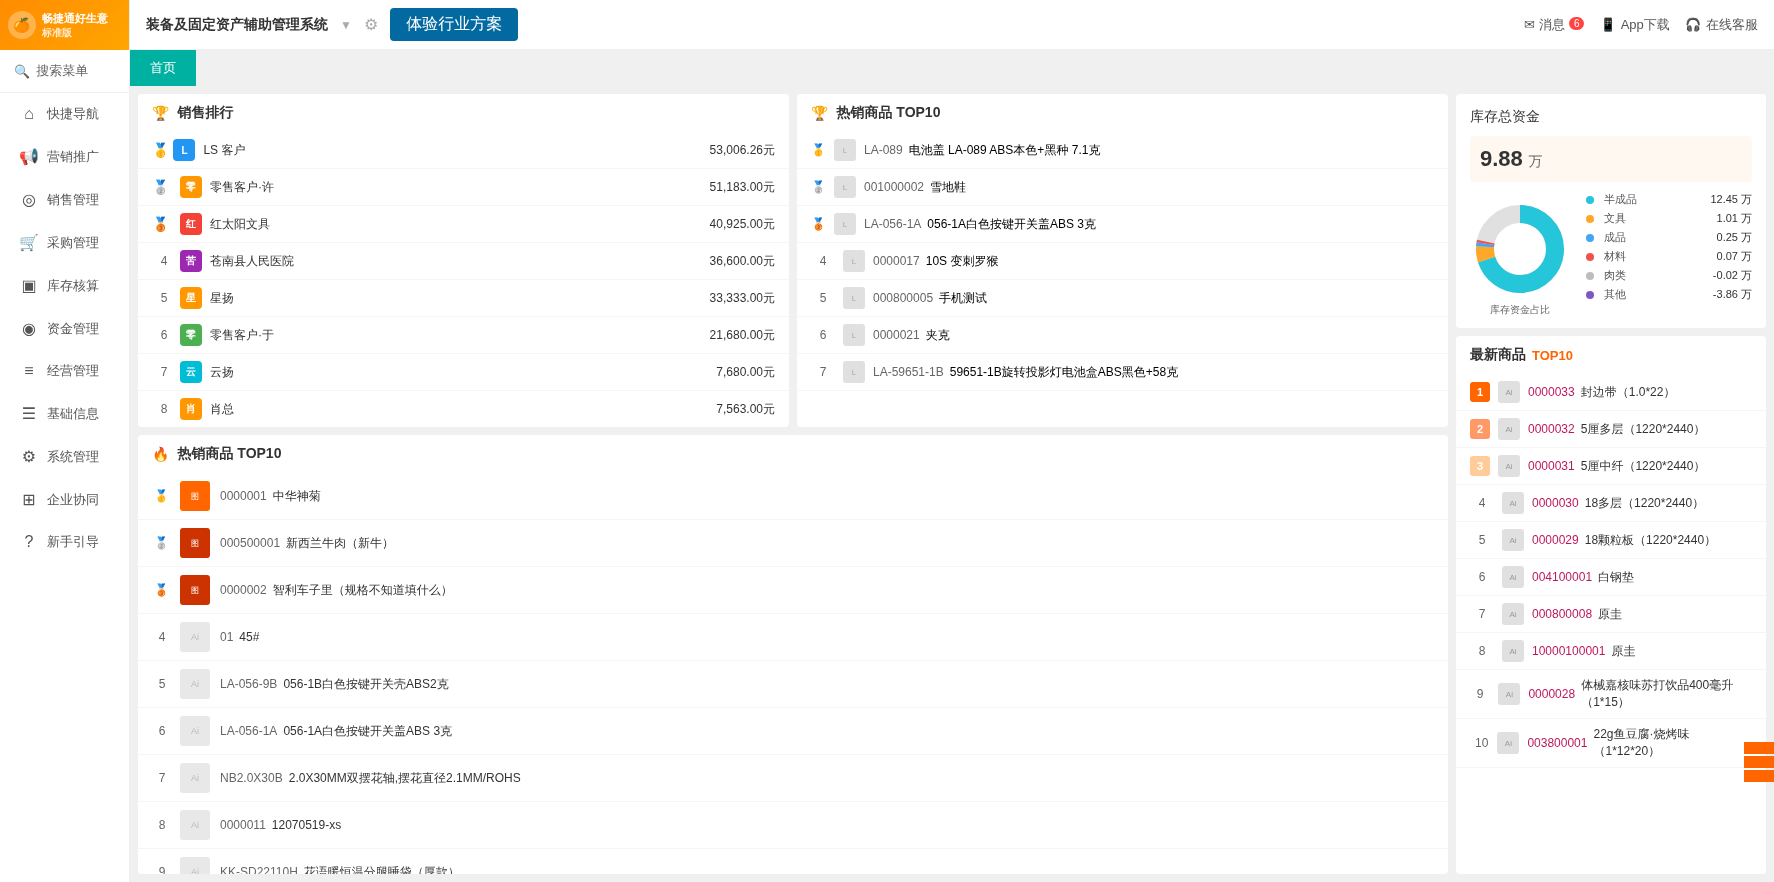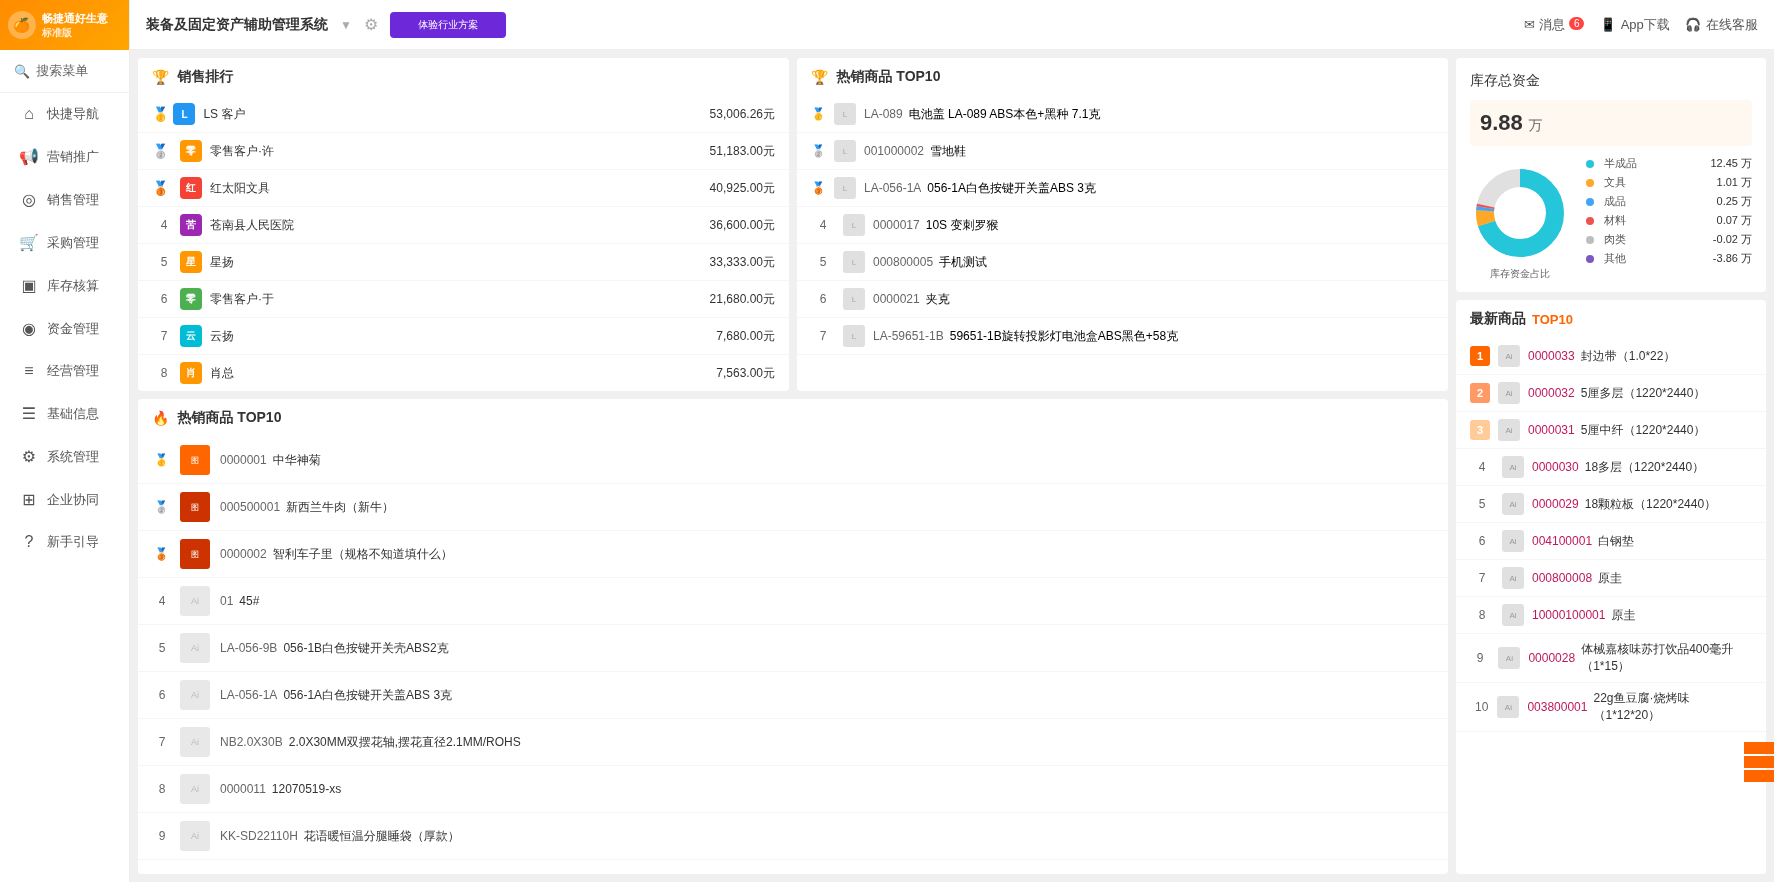--- a/index.html
+++ b/index.html
@@ -76,27 +76,27 @@
       display: flex;
       align-items: center;
       padding: 0 16px;
       gap: 12px;
       border-bottom: 1px solid #eee;
       flex-shrink: 0;
     }
     .topbar-arrow { color: #aaa; font-size: 12px; }
     .topbar-gear { color: #aaa; cursor: pointer; font-size: 16px; }
     .topbar-btn {
-      background: #6d28d9;
+      background: #0369a1;
       color: white;
       border: none;
-      padding: 6px 28px;
+      padding: 6px 16px;
       border-radius: 4px;
       cursor: pointer;
-      font-size: 10px;
+      font-size: 16px;
     }
     .topbar-right {
       margin-left: auto;
       display: flex;
       align-items: center;
       gap: 16px;
       color: #555;
       font-size: 13px;
     }
     .topbar-right-item {
@@ -490,20 +490,25 @@
         <span>📱</span>
         <span>App下载</span>
       </div>
       <div class="topbar-right-item">
         <span>🎧</span>
         <span>在线客服</span>
       </div>
     </div>
   </div>
 
+  <div class="page-tabs">
+    <div class="page-tab active">
+      <span>首页</span>
+    </div>
+  </div>
 
   <div class="content-area">
 
     <div class="middle-panel">
 
       <div class="top-section">
 
         <div class="card sales-card">
           <div class="card-header">
             <span style="color:#ffd700;">🏆</span>

